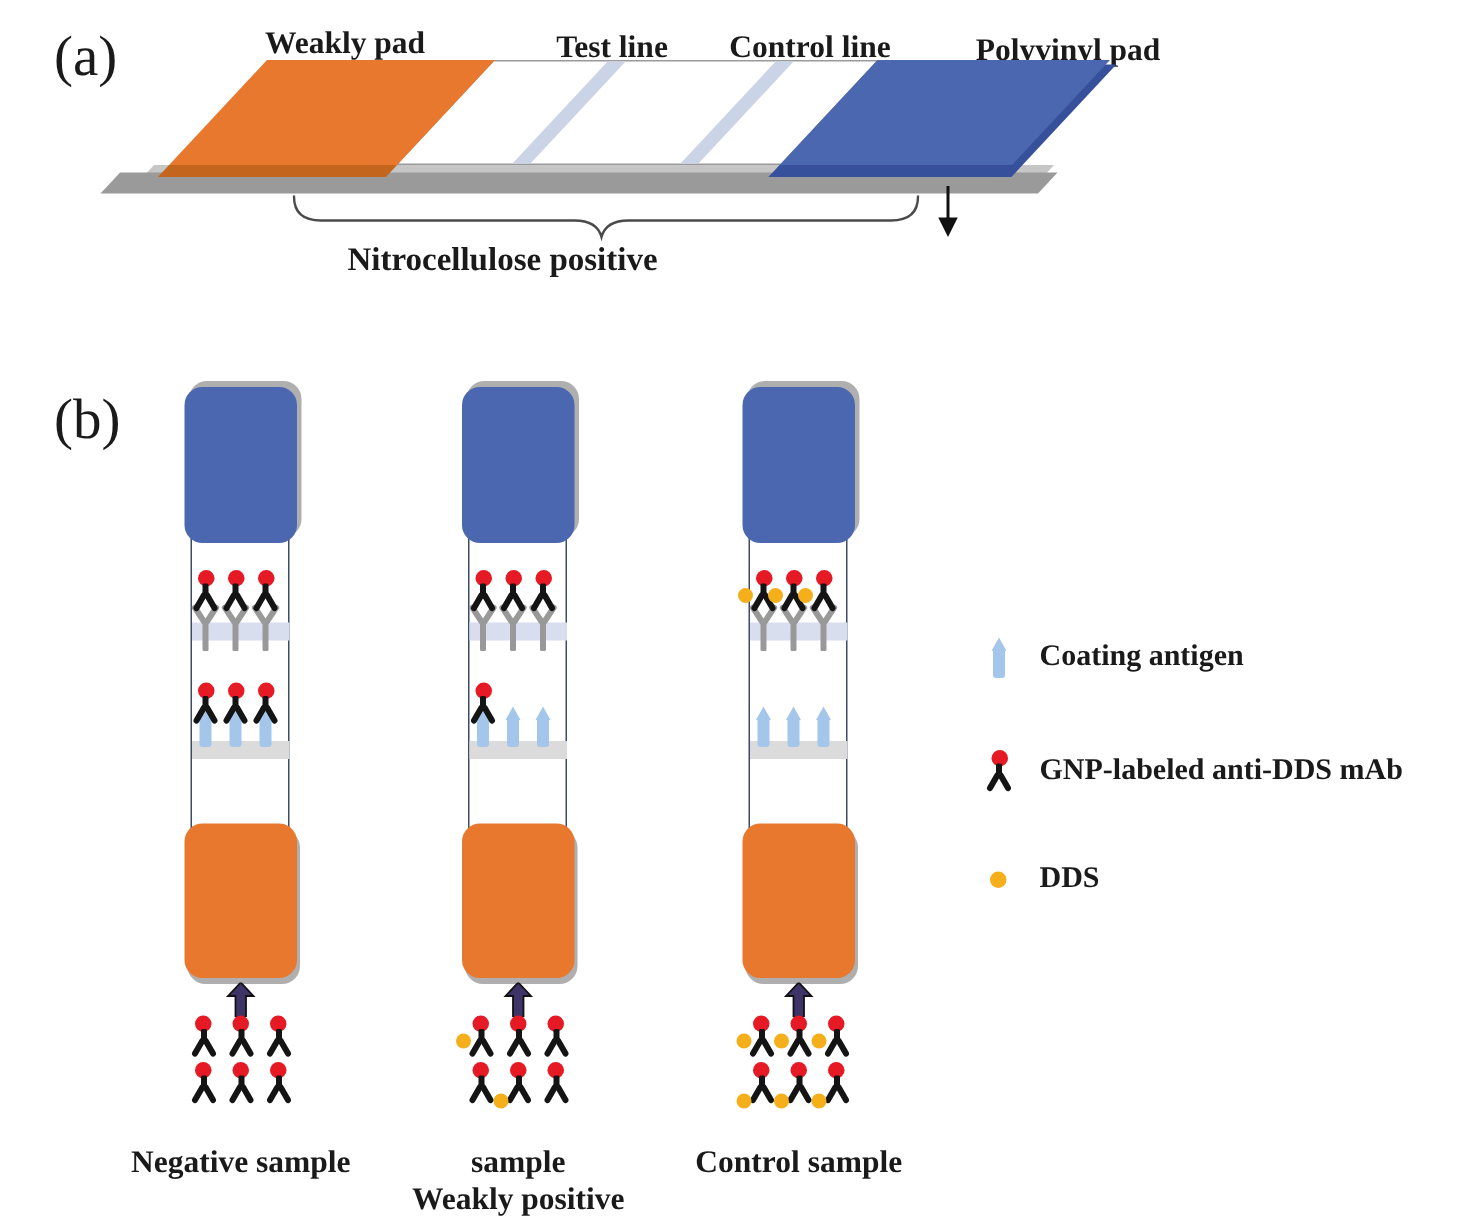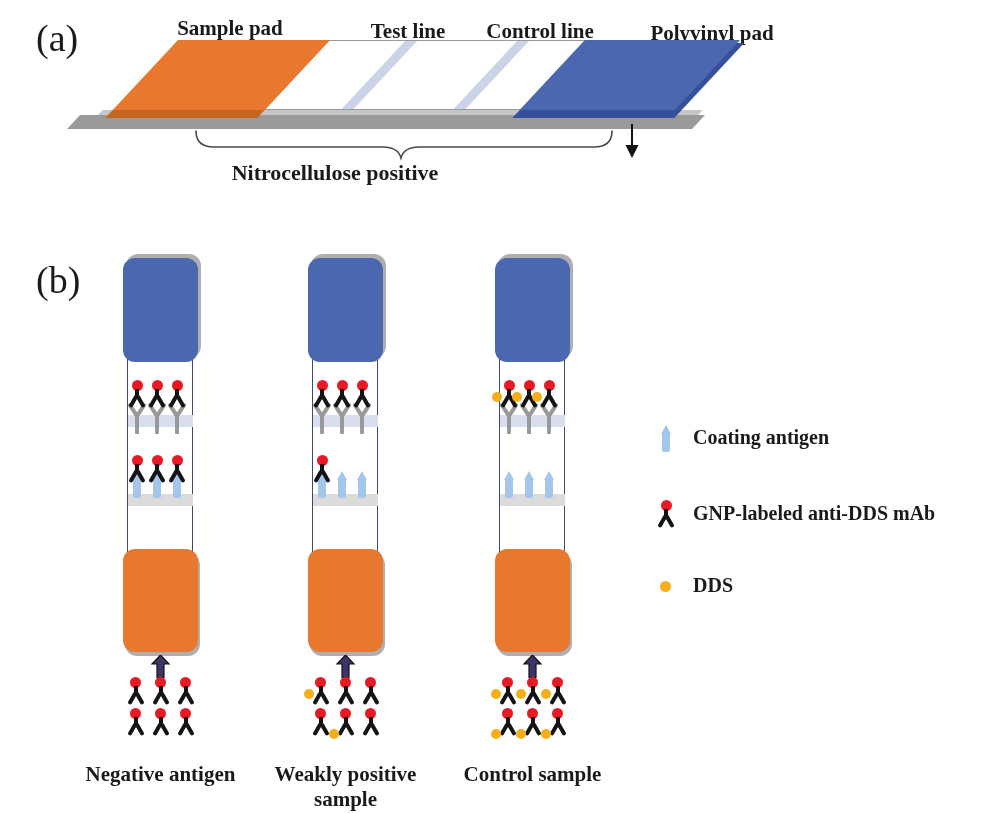--- a/index.html
+++ b/index.html
@@ -11,21 +11,21 @@
   .tagtxt{position:absolute;font-size:38px;font-weight:normal;}
   svg{display:block;}
 </style>
 </head>
 <body>
 
 <div id="fig">
 
   <div class="tagtxt" style="left:36px;top:16px;">(a)</div>
 
-  <div class="lbl" style="left:230px;top:16px;">Sample pad</div>
+  <div class="lbl" style="left:230px;top:16px;">Weakly pad</div>
   <div class="lbl" style="left:408px;top:19px;">Test line</div>
   <div class="lbl" style="left:540px;top:19px;">Control line</div>
   <div class="lbl" style="left:712px;top:21px;">Polyvinyl pad</div>
 
   <div class="abs" id="stripA" style="left:178px;top:40px;width:562px;height:70px;transform:skewX(-43deg);transform-origin:top left;">
     <div class="abs" style="left:-10px;top:70px;width:600px;height:6px;background:#C6C6C6;"></div>
     <div class="abs" style="left:-28px;top:75px;width:625px;height:14px;background:#9A9A9A;"></div>
     <div class="abs" style="left:151px;top:0;width:257px;height:70px;background:#ffffff;border:1px solid #9a9a9a;box-sizing:border-box;"></div>
     <div class="abs" style="left:228px;top:1px;width:12px;height:68px;background:#CBD3E6;"></div>
     <div class="abs" style="left:340px;top:1px;width:12px;height:68px;background:#CBD3E6;"></div>
@@ -151,21 +151,21 @@
           <div style="position: absolute; left: 10px; top: 15px; width: 4px; height: 14px; background: rgb(20, 20, 20); border-radius: 2px; transform-origin: 50% 0px; transform: rotate(30deg);"></div>
           <div style="position: absolute; left: 10px; top: 15px; width: 4px; height: 14px; background: rgb(20, 20, 20); border-radius: 2px; transform-origin: 50% 0px; transform: rotate(-30deg);"></div>
         </div>
         <div style="position: absolute; left: 48.5px; top: 450px; width: 24px; height: 30px;">
           <div style="position: absolute; left: 6.5px; top: 0px; width: 11px; height: 11px; border-radius: 50%; background: rgb(229, 26, 37);"></div>
           <div style="position: absolute; left: 10px; top: 9px; width: 4px; height: 8px; background: rgb(20, 20, 20); border-radius: 1px;"></div>
           <div style="position: absolute; left: 10px; top: 15px; width: 4px; height: 14px; background: rgb(20, 20, 20); border-radius: 2px; transform-origin: 50% 0px; transform: rotate(30deg);"></div>
           <div style="position: absolute; left: 10px; top: 15px; width: 4px; height: 14px; background: rgb(20, 20, 20); border-radius: 2px; transform-origin: 50% 0px; transform: rotate(-30deg);"></div>
         </div>
         <div style="position: absolute; left: -79.5px; top: 504px; width: 230px; text-align: center; font-weight: bold; font-size: 21px; line-height: 1.18; color: rgb(26, 26, 26);">
-          <div>Negative antigen</div>
+          <div>Negative sample</div>
         </div>
       </div>
       <div style="position: absolute; left: 310px; top: 258px; width: 71px; height: 560px;">
         <div style="position: absolute; left: 2px; top: 6px; width: 64px; height: 384px; background: rgb(255, 255, 255); border: 1.5px solid rgb(61, 74, 106);"></div>
         <div style="position: absolute; left: 3px; top: 157px; width: 65px; height: 12px; background: rgb(216, 222, 237);"></div>
         <div style="position: absolute; left: 3px; top: 236px; width: 65px; height: 12px; background: rgb(219, 219, 219);"></div>
         <div style="position: absolute; left: 0px; top: 143px; width: 24px; height: 33px;">
           <div style="position: absolute; left: 10px; top: 0px; width: 4px; height: 15px; background: rgb(153, 153, 153); border-radius: 2px; transform-origin: 50% 100%; transform: rotate(-33deg);"></div>
           <div style="position: absolute; left: 10px; top: 0px; width: 4px; height: 15px; background: rgb(153, 153, 153); border-radius: 2px; transform-origin: 50% 100%; transform: rotate(33deg);"></div>
           <div style="position: absolute; left: 10px; top: 13px; width: 4px; height: 20px; background: rgb(153, 153, 153); border-radius: 1px;"></div>
@@ -255,22 +255,22 @@
           <div style="position: absolute; left: 10px; top: 15px; width: 4px; height: 14px; background: rgb(20, 20, 20); border-radius: 2px; transform-origin: 50% 0px; transform: rotate(-30deg);"></div>
           <div style="position: absolute; left: -5px; top: 21px; width: 10px; height: 10px; border-radius: 50%; background: rgb(244, 175, 27);"></div>
         </div>
         <div style="position: absolute; left: 48.5px; top: 450px; width: 24px; height: 30px;">
           <div style="position: absolute; left: 6.5px; top: 0px; width: 11px; height: 11px; border-radius: 50%; background: rgb(229, 26, 37);"></div>
           <div style="position: absolute; left: 10px; top: 9px; width: 4px; height: 8px; background: rgb(20, 20, 20); border-radius: 1px;"></div>
           <div style="position: absolute; left: 10px; top: 15px; width: 4px; height: 14px; background: rgb(20, 20, 20); border-radius: 2px; transform-origin: 50% 0px; transform: rotate(30deg);"></div>
           <div style="position: absolute; left: 10px; top: 15px; width: 4px; height: 14px; background: rgb(20, 20, 20); border-radius: 2px; transform-origin: 50% 0px; transform: rotate(-30deg);"></div>
         </div>
         <div style="position: absolute; left: -79.5px; top: 504px; width: 230px; text-align: center; font-weight: bold; font-size: 21px; line-height: 1.18; color: rgb(26, 26, 26);">
+          <div>sample</div>
           <div>Weakly positive</div>
-          <div>sample</div>
         </div>
       </div>
       <div style="position: absolute; left: 497px; top: 258px; width: 71px; height: 560px;">
         <div style="position: absolute; left: 2px; top: 6px; width: 64px; height: 384px; background: rgb(255, 255, 255); border: 1.5px solid rgb(61, 74, 106);"></div>
         <div style="position: absolute; left: 3px; top: 157px; width: 65px; height: 12px; background: rgb(216, 222, 237);"></div>
         <div style="position: absolute; left: 3px; top: 236px; width: 65px; height: 12px; background: rgb(219, 219, 219);"></div>
         <div style="position: absolute; left: 0px; top: 143px; width: 24px; height: 33px;">
           <div style="position: absolute; left: 10px; top: 0px; width: 4px; height: 15px; background: rgb(153, 153, 153); border-radius: 2px; transform-origin: 50% 100%; transform: rotate(-33deg);"></div>
           <div style="position: absolute; left: 10px; top: 0px; width: 4px; height: 15px; background: rgb(153, 153, 153); border-radius: 2px; transform-origin: 50% 100%; transform: rotate(33deg);"></div>
           <div style="position: absolute; left: 10px; top: 13px; width: 4px; height: 20px; background: rgb(153, 153, 153); border-radius: 1px;"></div>

